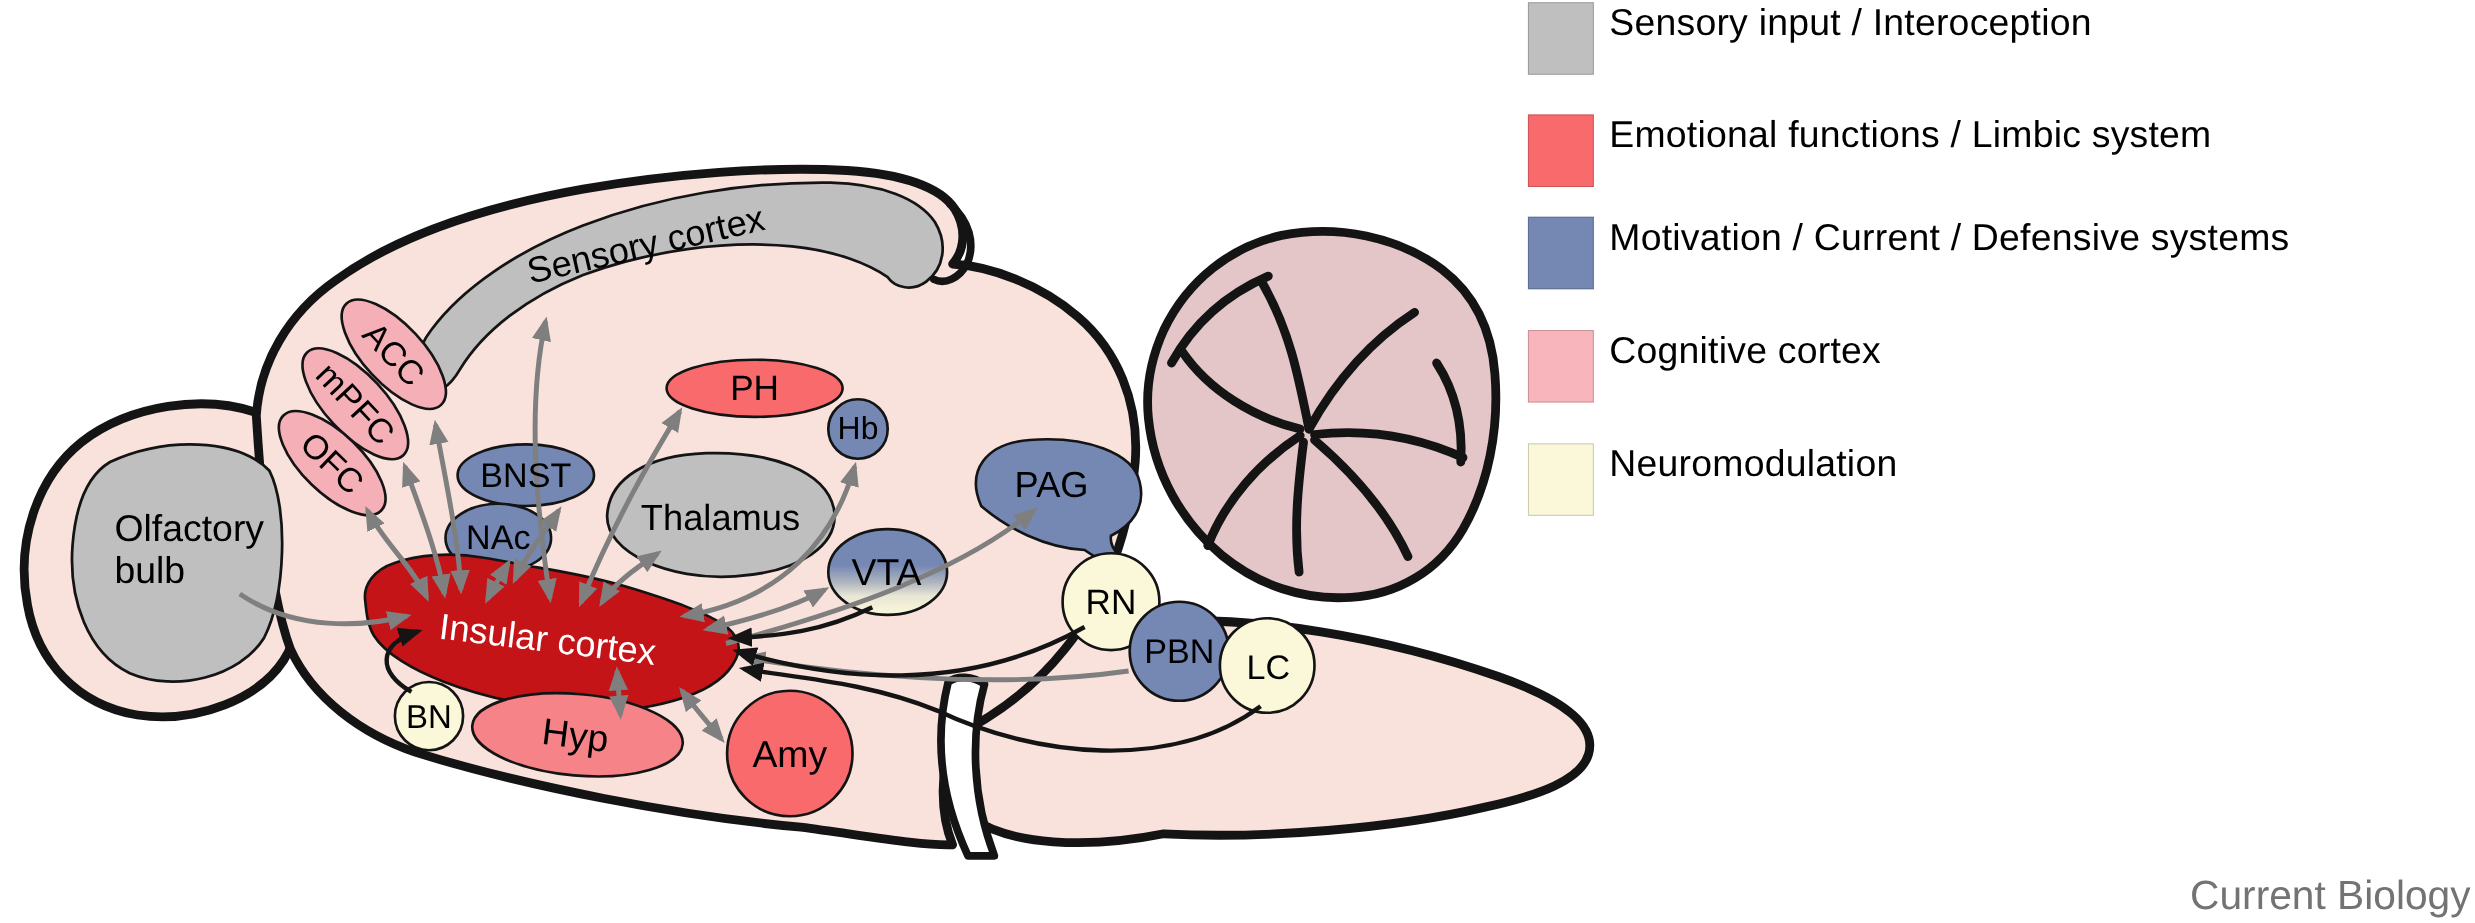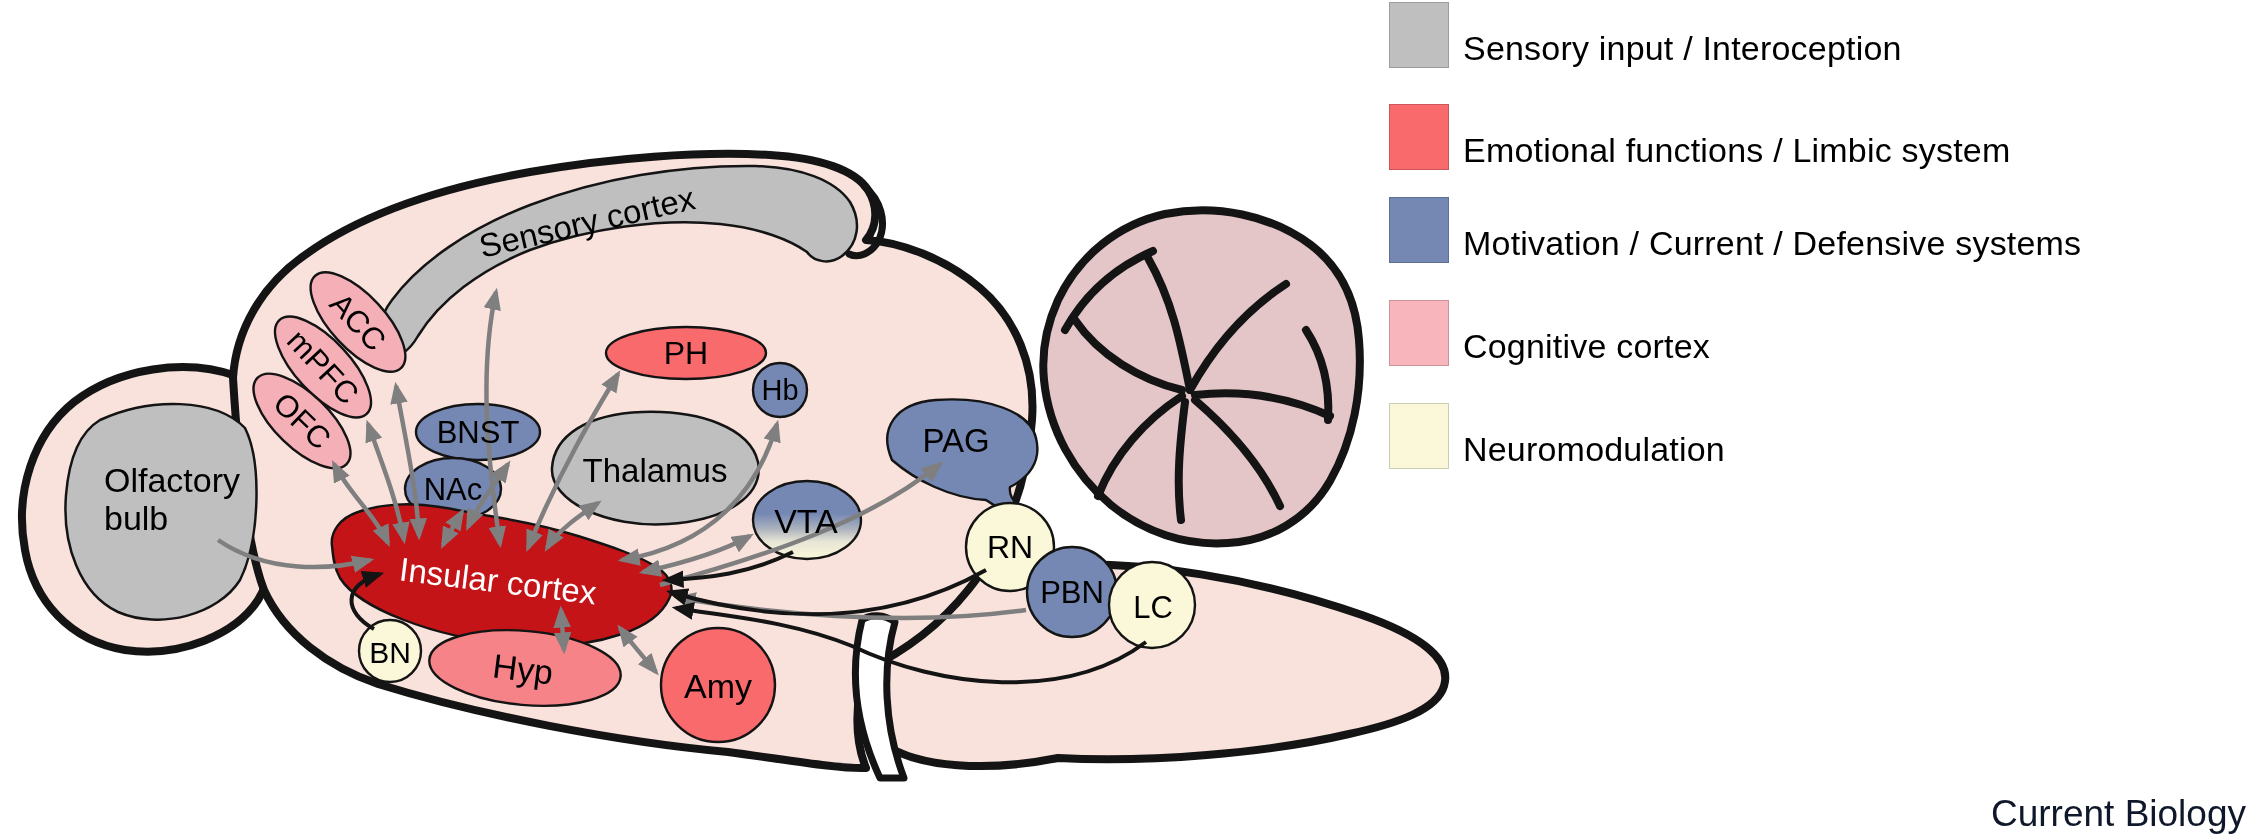--- a/index.html
+++ b/index.html
@@ -1,24 +1,24 @@
 <!DOCTYPE html>
 <html><head>
 <meta charset="utf-8">
 <style>
   html,body{margin:0;padding:0;background:#ffffff;}
   body{font-family:"Liberation Sans", sans-serif;}
   #stage{position:relative;width:2250px;height:839px;background:#ffffff;overflow:hidden;}
   #diagram{position:absolute;left:0;top:0;}
   svg text{font-family:"Liberation Sans", sans-serif;}
   #legend{position:absolute;left:0;top:0;width:2250px;height:839px;pointer-events:none;}
-  .legend-row{position:absolute;left:1389px;height:66px;display:flex;align-items:flex-end;}
+  .legend-row{position:absolute;left:1389px;height:66px;display:flex;align-items:flex-start;}
   .legend-swatch{width:60px;height:66px;border:1px solid rgba(0,0,0,0.18);box-sizing:border-box;flex:0 0 auto;}
   .legend-label{margin-left:14px;font-size:34px;color:#000;white-space:nowrap;letter-spacing:0.2px;}
-  #footer{position:absolute;right:4px;bottom:4px;font-size:37px;color:#0f172a;}
+  #footer{position:absolute;right:4px;bottom:4px;font-size:37px;color:#737373;}
 </style>
 </head>
 <body>
 
 <div id="stage">
 
   <svg id="diagram" width="1450" height="839" viewBox="0 0 1450 839">
     <defs>
       <linearGradient id="vtaGrad" x1="0" y1="0" x2="0" y2="1">
         <stop offset="0" stop-color="#7588B4"></stop>

